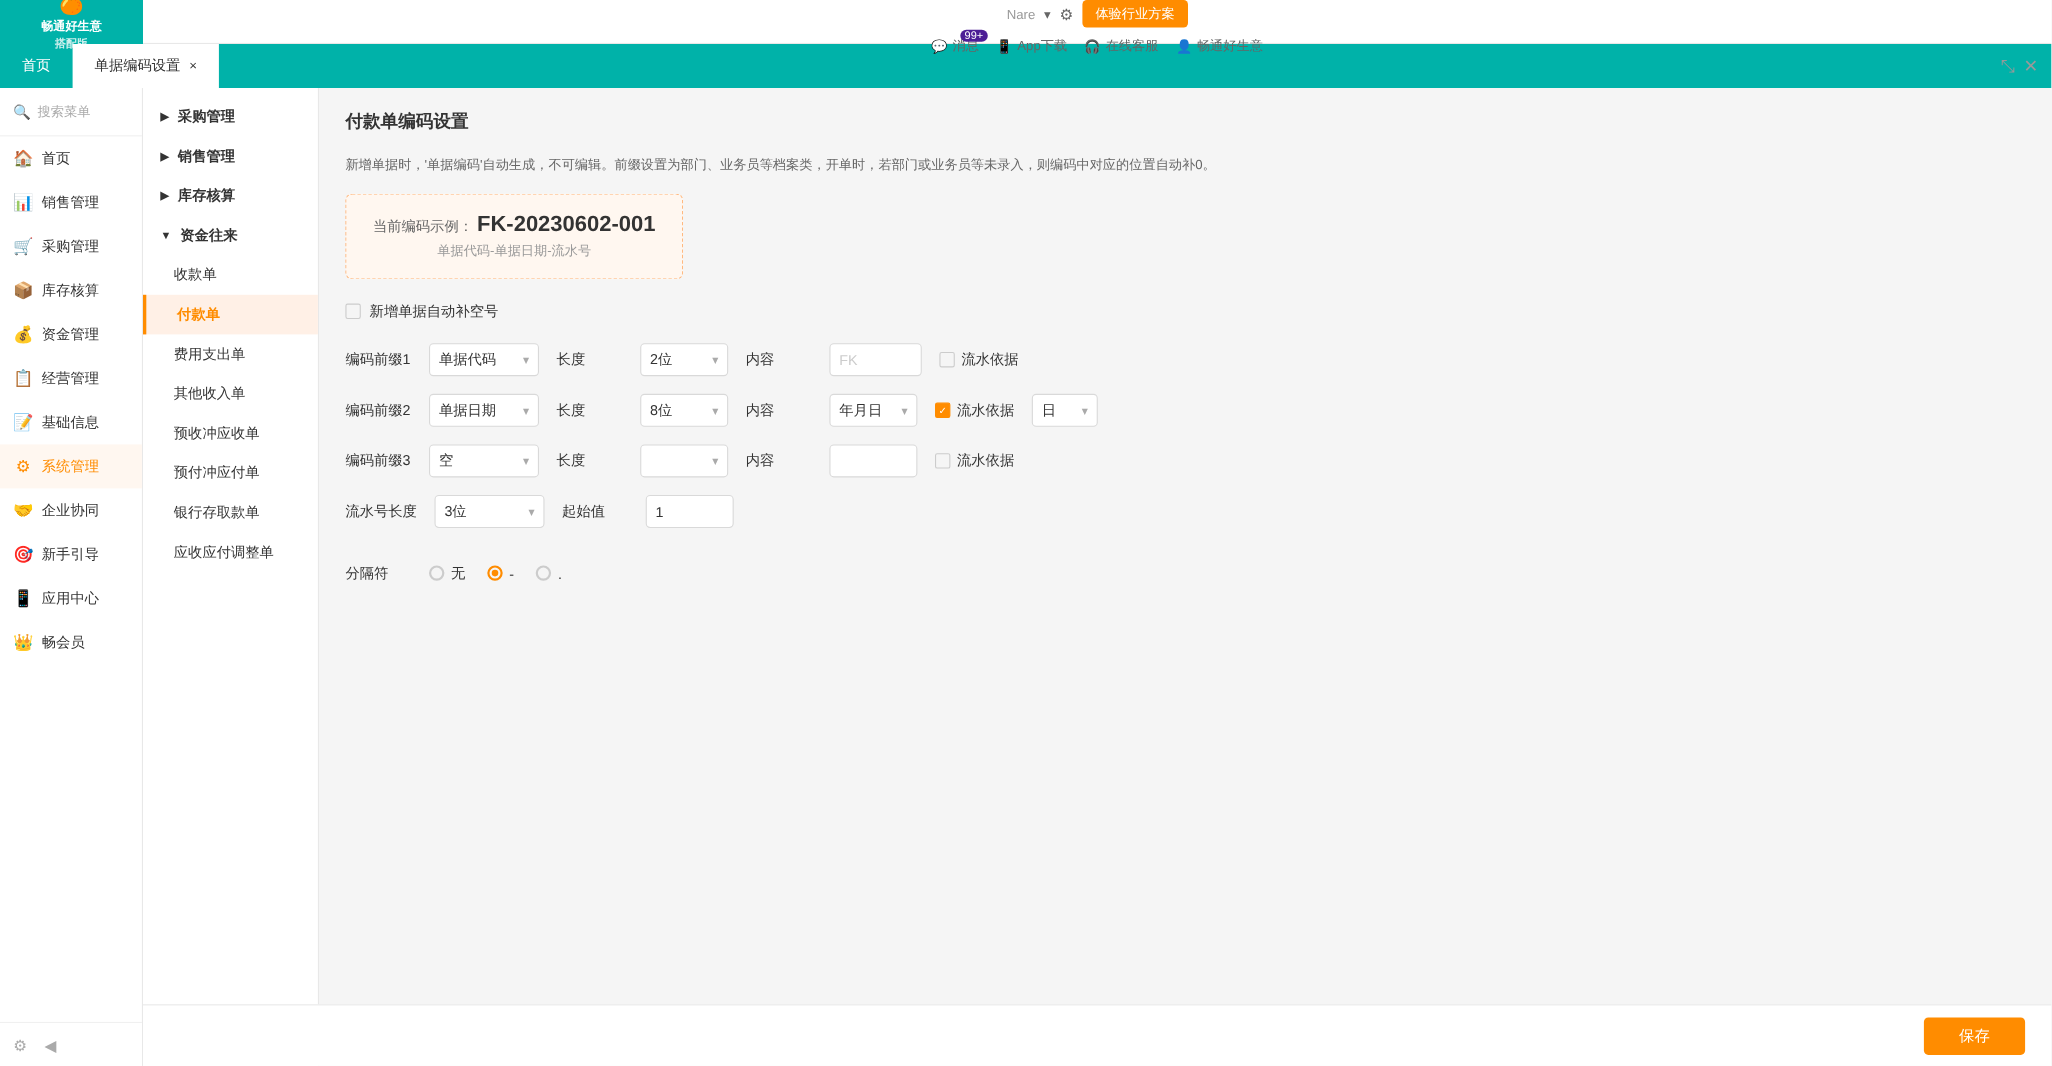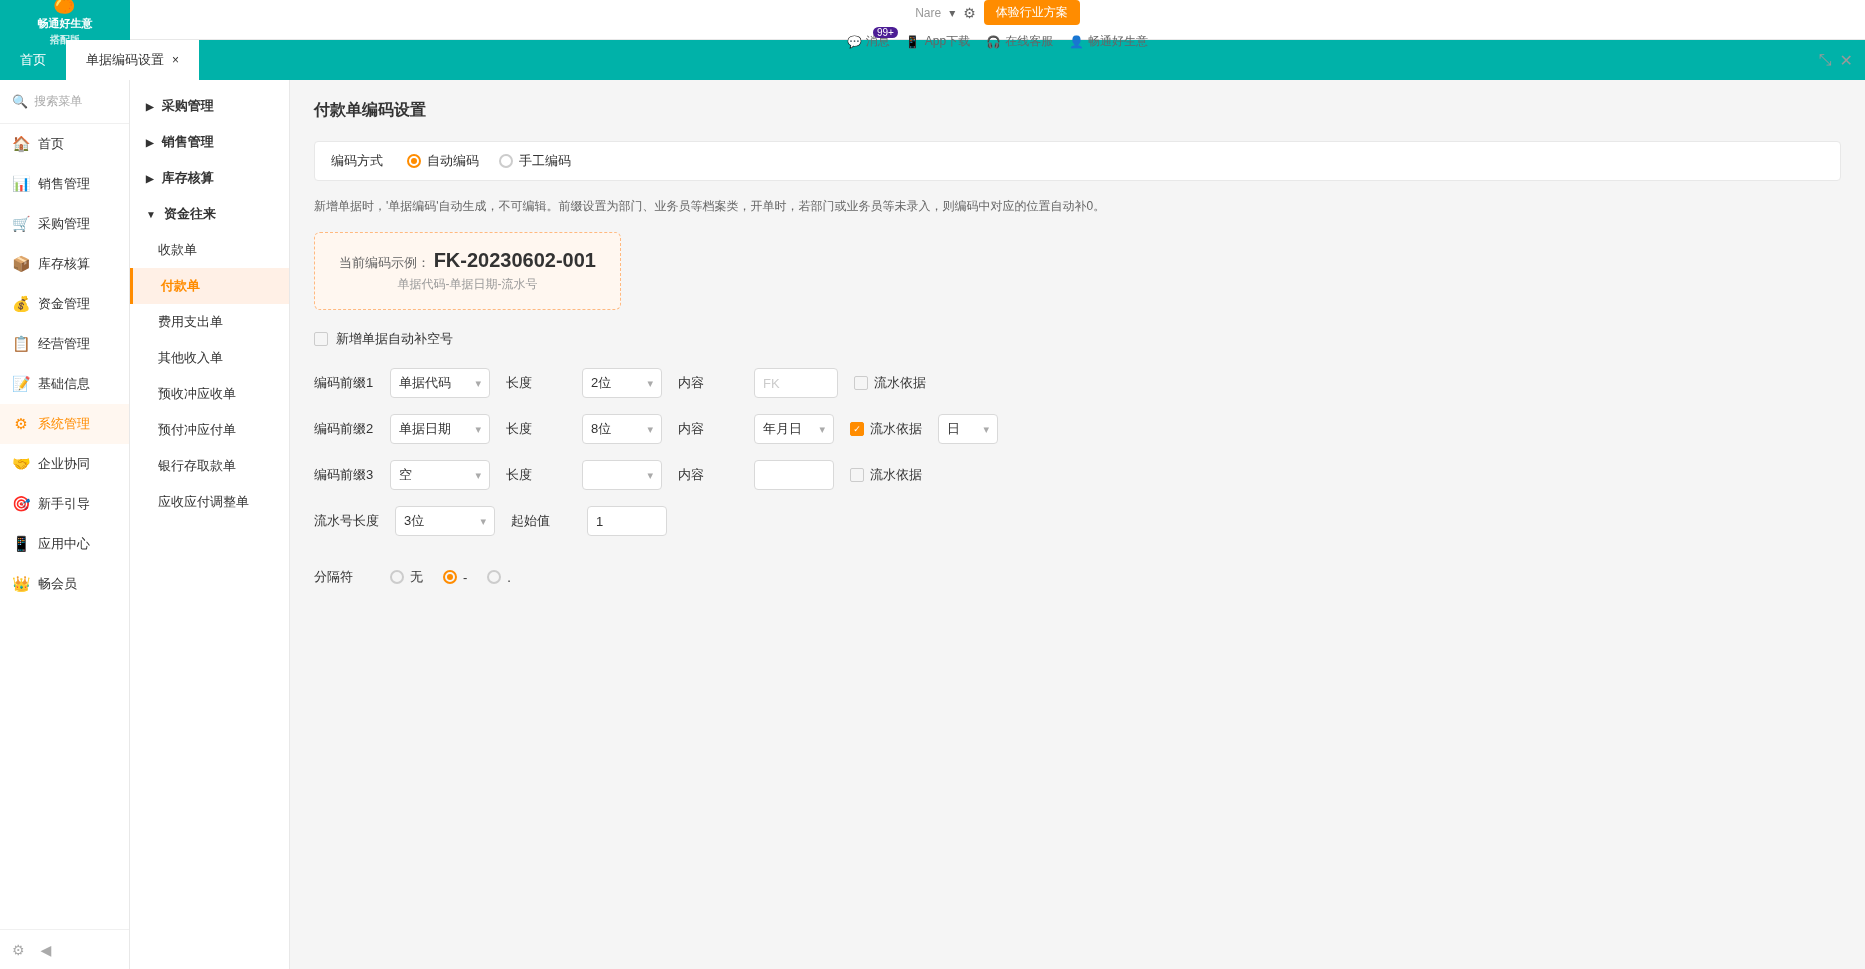--- a/index.html
+++ b/index.html
@@ -439,33 +439,20 @@
     </div>
     <div class="sub-item indent">
       <span>应收应付调整单</span>
     </div>
   </div>
 
   <div class="content-area">
     <div class="page-title">付款单编码设置</div>
 
     
-    <div class="mode-bar">
-      <span class="mode-label">编码方式</span>
-      <div class="radio-group">
-        <label class="radio-item">
-          <div class="radio-circle checked"></div>
-          <span>自动编码</span>
-        </label>
-        <label class="radio-item">
-          <div class="radio-circle"></div>
-          <span>手工编码</span>
-        </label>
-      </div>
-    </div>
 
     
     <div class="notice-text">新增单据时，'单据编码'自动生成，不可编辑。前缀设置为部门、业务员等档案类，开单时，若部门或业务员等未录入，则编码中对应的位置自动补0。</div>
 
     
     <div class="code-example">
       <div style="font-size:13px; color:#666; margin-bottom:4px;">
         <span>当前编码示例：</span>
         <span style="font-size:20px; font-weight:bold; color:#333;">FK-20230602-001</span>
       </div>
@@ -570,14 +557,17 @@
             <div class="radio-circle"></div>
             <span>.</span>
           </label>
         </div>
       </div>
 
     </div>
 
   </div>
 
+  <div class="bottom-bar">
+    <button class="save-btn">保存</button>
+  </div>
 
 </div>
 
 </body></html>

